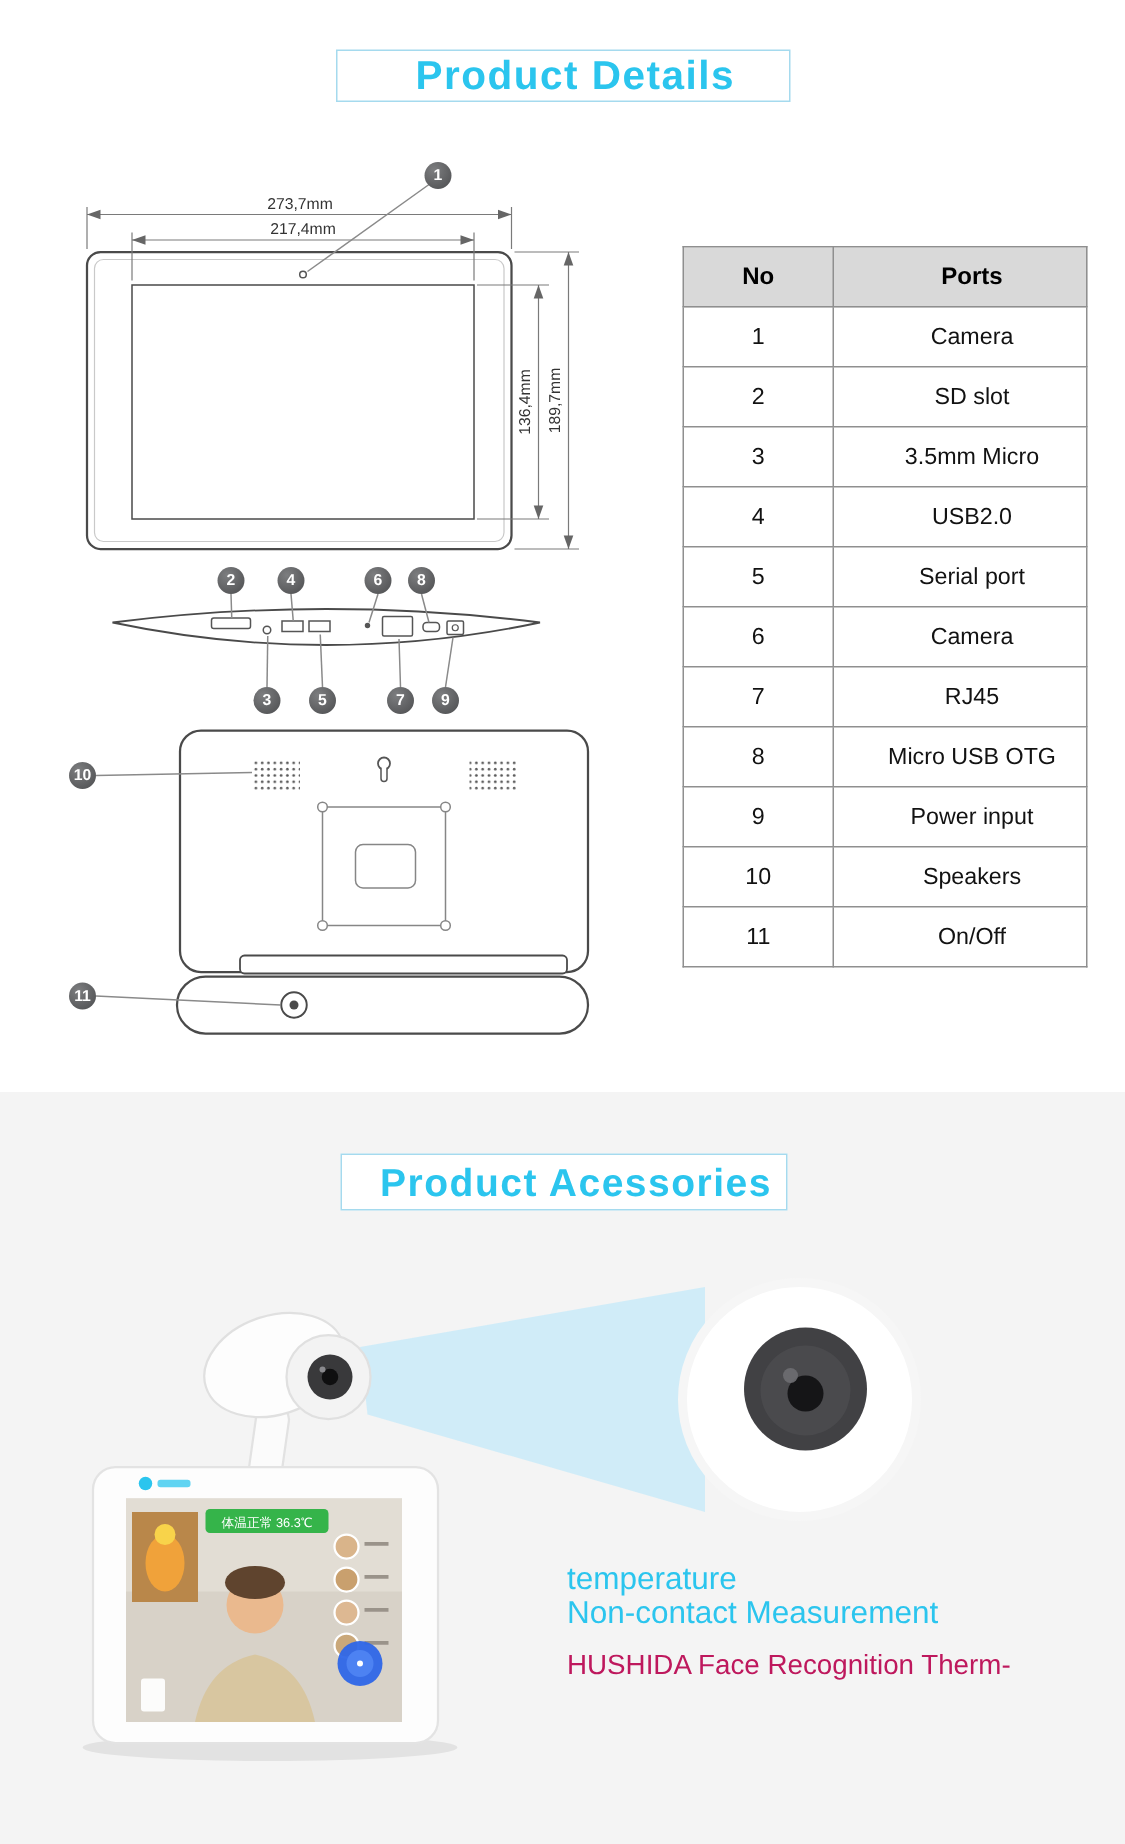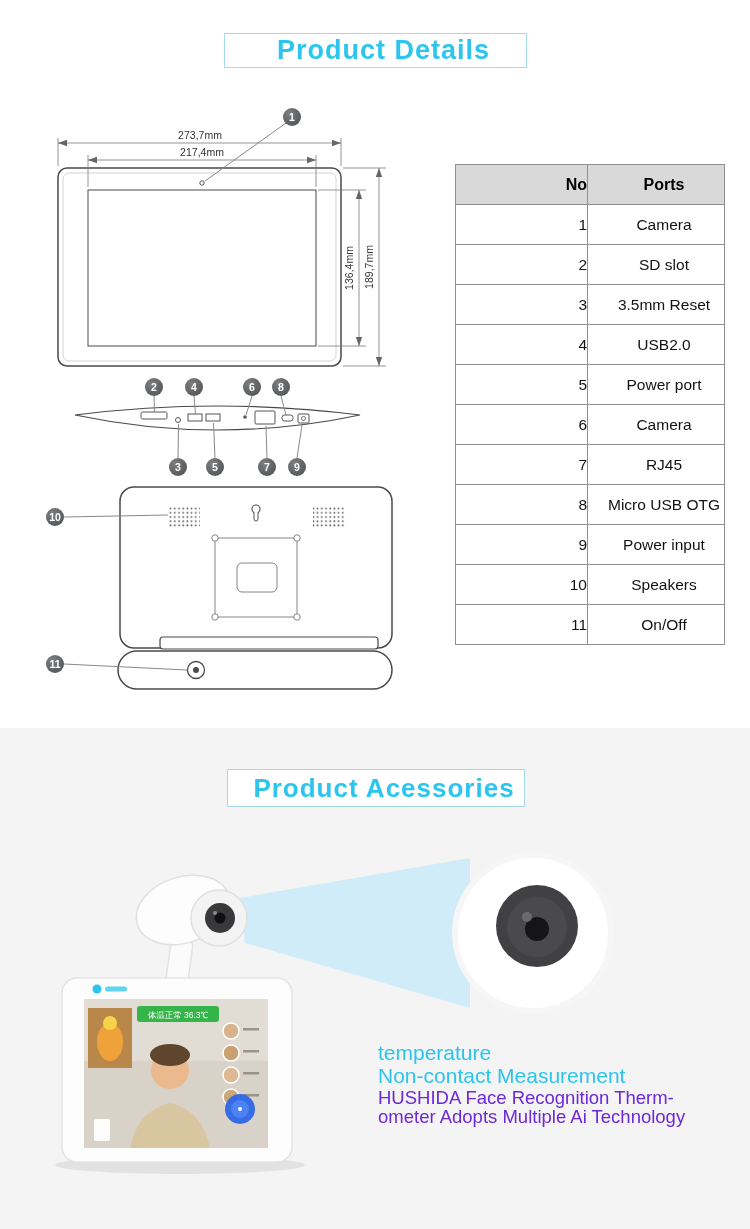--- a/index.html
+++ b/index.html
@@ -15,27 +15,27 @@
   .diagram{position:absolute;left:30px;top:95px;width:420px;height:615px;}
   .diagram svg{position:absolute;left:0;top:0;}
   .callout{position:absolute;width:18px;height:18px;border-radius:50%;
     background:radial-gradient(circle at 35% 30%, #7d7e80, #4b4c4e);
     color:#fff;font-size:10.5px;font-weight:bold;display:flex;align-items:center;justify-content:center;z-index:2;}
 
   .ports-table{position:absolute;left:455px;top:164px;width:270px;border-collapse:collapse;
     font-size:15.5px;color:#121212;background:#fff;}
   .ports-table th,.ports-table td{border:1px solid #8f8f8f;height:40px;}
   .ports-table th{background:#d9d9d9;font-weight:bold;font-size:16px;color:#000;}
-  .ports-table th:first-child,.ports-table td:first-child{width:132px;text-align:right;}
+  .ports-table th:first-child,.ports-table td:first-child{width:100px;text-align:center;}
   .ports-table th:last-child,.ports-table td:last-child{text-align:center;padding-left:16px;}
 
   .gray-section{position:absolute;left:0;top:728px;width:750px;height:501px;background:#f4f4f4;}
   .acc-art{position:absolute;left:0;top:0;width:750px;height:501px;}
   .acc-headline{position:absolute;left:378px;top:313px;color:#2bc5ee;font-size:21px;line-height:23px;z-index:3;}
-  .acc-subtext{position:absolute;left:378px;top:360px;color:#6d28d9;font-size:18.5px;line-height:19px;z-index:3;}
+  .acc-subtext{position:absolute;left:378px;top:372px;color:#be185d;font-size:18.5px;line-height:19px;z-index:3;}
 </style>
 </head>
 <body>
 
 <div class="page">
 
   <div class="title-box" id="details-title-box">
     <span>Product Details</span>
   </div>
 
@@ -178,29 +178,29 @@
       <tr>
           <td>1</td>
           <td>Camera</td>
         </tr>
       <tr>
           <td>2</td>
           <td>SD  slot</td>
         </tr>
       <tr>
           <td>3</td>
-          <td>3.5mm Reset</td>
+          <td>3.5mm Micro</td>
         </tr>
       <tr>
           <td>4</td>
           <td>USB2.0</td>
         </tr>
       <tr>
           <td>5</td>
-          <td>Power port</td>
+          <td>Serial port</td>
         </tr>
       <tr>
           <td>6</td>
           <td>Camera</td>
         </tr>
       <tr>
           <td>7</td>
           <td>RJ45</td>
         </tr>
       <tr>
@@ -291,21 +291,20 @@
         <rect x="94" y="391" width="16" height="22" rx="2" fill="#ffffff" opacity="0.92"></rect>
       </g>
     </svg>
 
     <div class="acc-headline">
       <div>temperature</div>
       <div>Non-contact Measurement</div>
     </div>
     <div class="acc-subtext">
       <div>HUSHIDA Face Recognition Therm-</div>
-      <div>ometer Adopts Multiple Ai Technology</div>
     </div>
   </div>
 
   <div class="title-box" id="accessories-title-box">
     <span>Product Acessories</span>
   </div>
 
 </div>
 
 </body></html>

